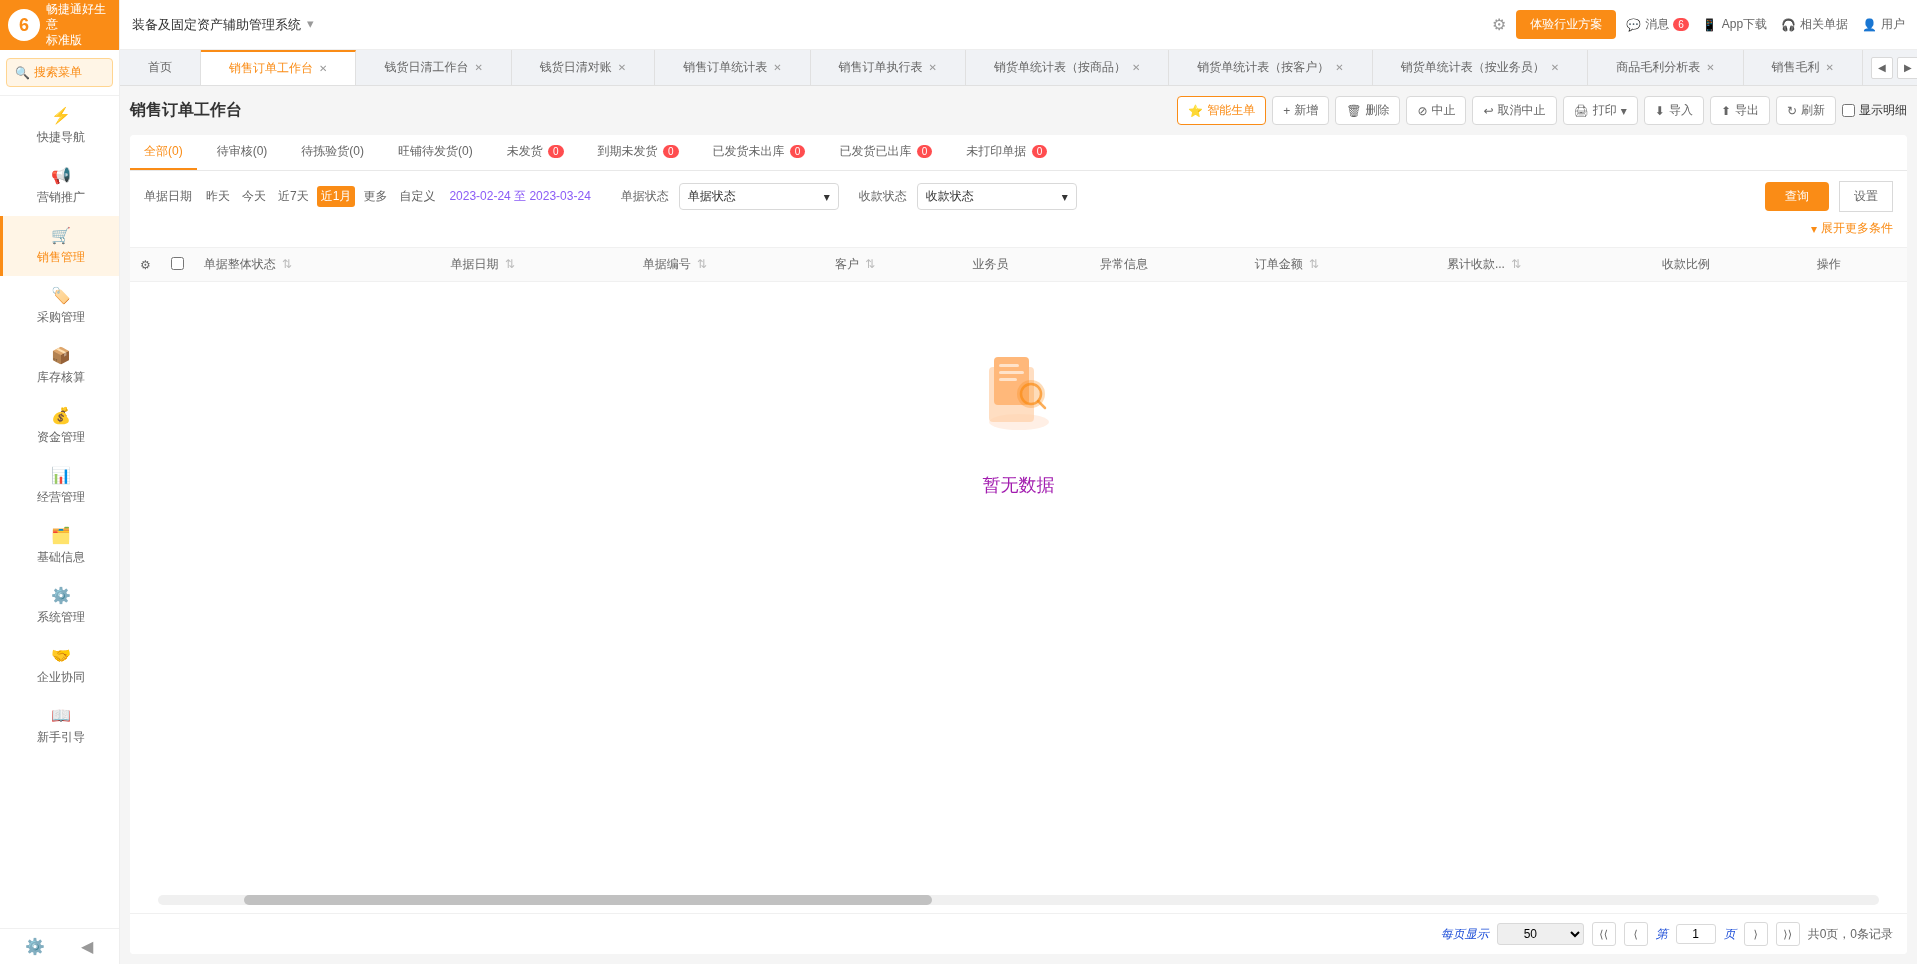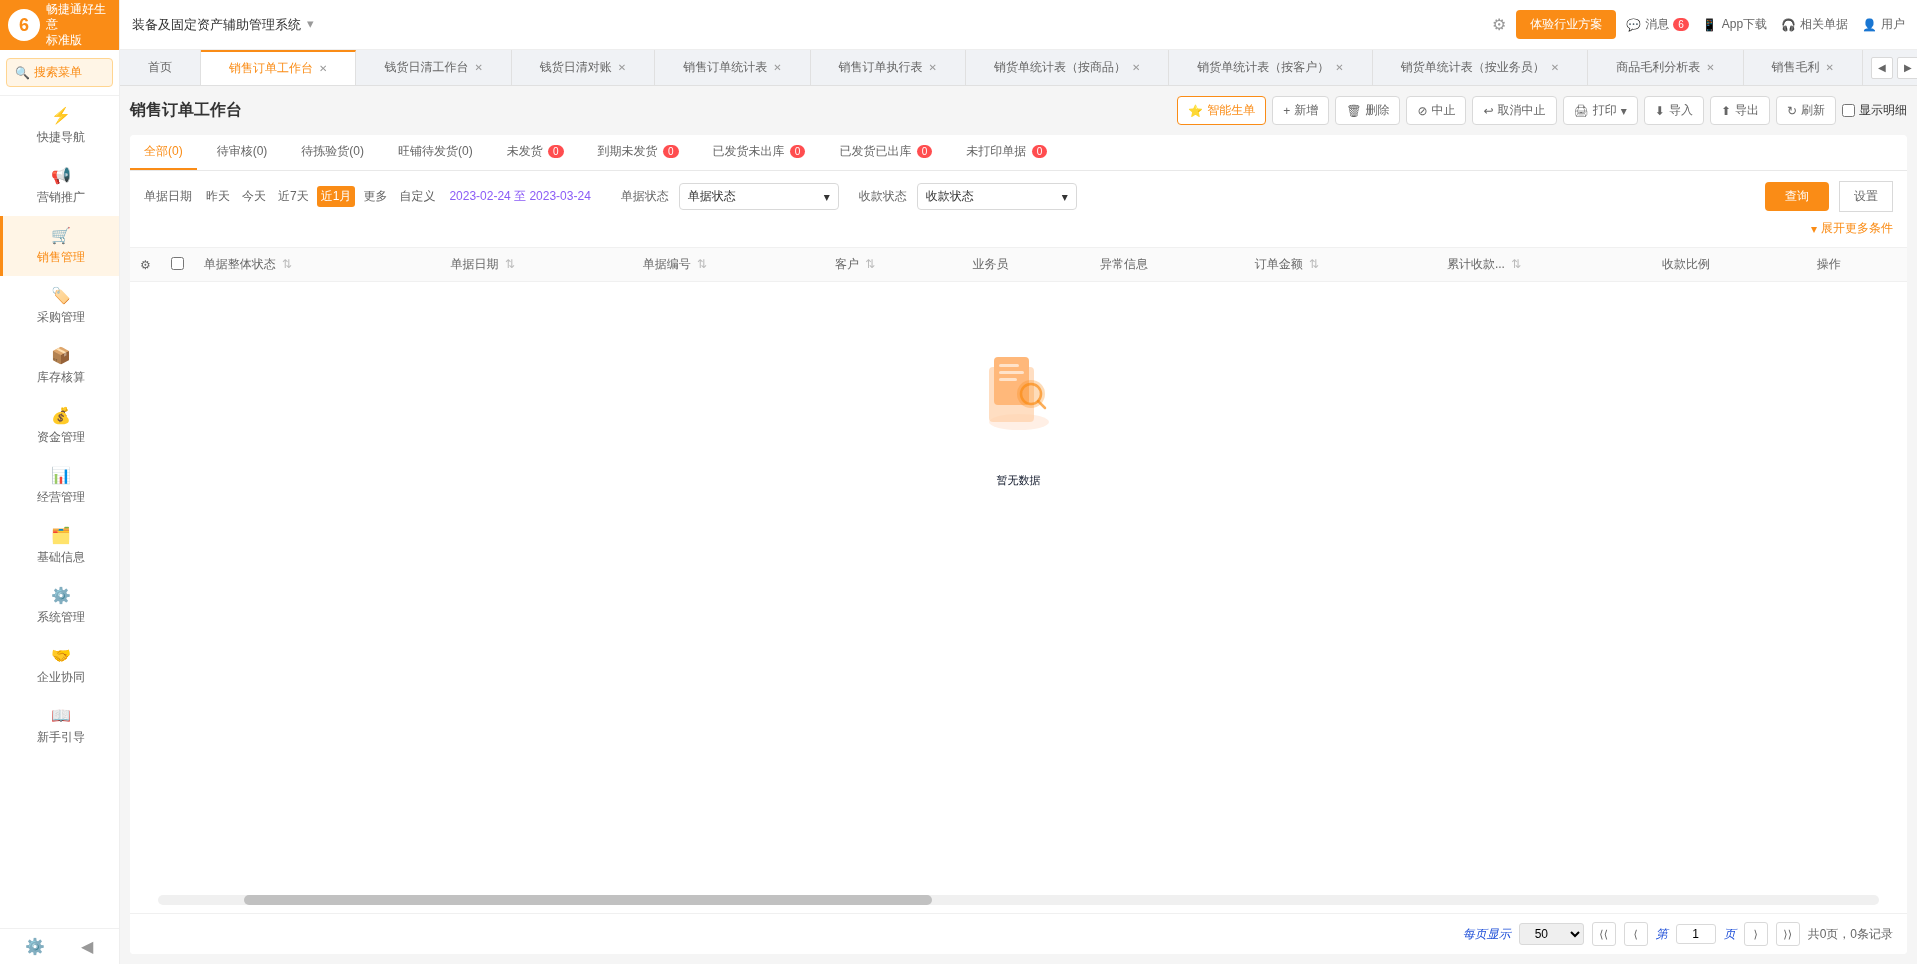--- a/index.html
+++ b/index.html
@@ -82,26 +82,26 @@
     .data-table { width: 100%; border-collapse: collapse; font-size: 12px; }
     .data-table th { background: #fafafa; border-bottom: 1px solid #f0f0f0; padding: 8px 10px; text-align: left; color: #666; font-weight: normal; white-space: nowrap; }
     .data-table th .sort-icon { color: #bbb; margin-left: 3px; }
     .table-scroll { overflow: auto; flex: 1; }
     .table-scroll::-webkit-scrollbar { height: 6px; width: 6px; }
     .table-scroll::-webkit-scrollbar-track { background: #f1f1f1; }
     .table-scroll::-webkit-scrollbar-thumb { background: #c1c1c1; border-radius: 3px; }
 
     .empty-state { display: flex; flex-direction: column; align-items: center; justify-content: center; flex: 1; padding: 60px 0; }
     .empty-icon { font-size: 80px; margin-bottom: 12px; color: #ffcfa0; }
-    .empty-text { color: #0f172a; font-size: 11px; }
+    .empty-text { color: #a21caf; font-size: 18px; }
 
     
     .pagination { padding: 8px 14px; display: flex; align-items: center; justify-content: flex-end; gap: 8px; border-top: 1px solid #f0f0f0; background: #fff; }
     .pag-label { color: #1d4ed8; font-size: 12px; font-style: italic; }
-    .pag-select { border: 1px solid #d9d9d9; border-radius: 3px; padding: 2px 11px; font-size: 12px; }
+    .pag-select { border: 1px solid #d9d9d9; border-radius: 3px; padding: 2px 22px; font-size: 12px; }
     .pag-btn { width: 24px; height: 24px; display: flex; align-items: center; justify-content: center; border: 1px solid #d9d9d9; border-radius: 3px; cursor: pointer; color: #666; background: #fff; font-size: 11px; }
     .pag-input { width: 40px; border: 1px solid #d9d9d9; border-radius: 3px; padding: 2px 6px; font-size: 12px; text-align: center; }
     .pag-info { color: #666; font-size: 12px; }
 
     
     .horiz-scroll-bar { height: 10px; background: #f0f0f0; border-radius: 5px; margin: 4px 14px; position: relative; cursor: pointer; }
     .horiz-scroll-thumb { height: 10px; background: #c1c1c1; border-radius: 5px; width: 40%; position: absolute; left: 5%; }
 
     .checkbox-col { width: 30px; text-align: center; }
     .settings-col { width: 24px; }

